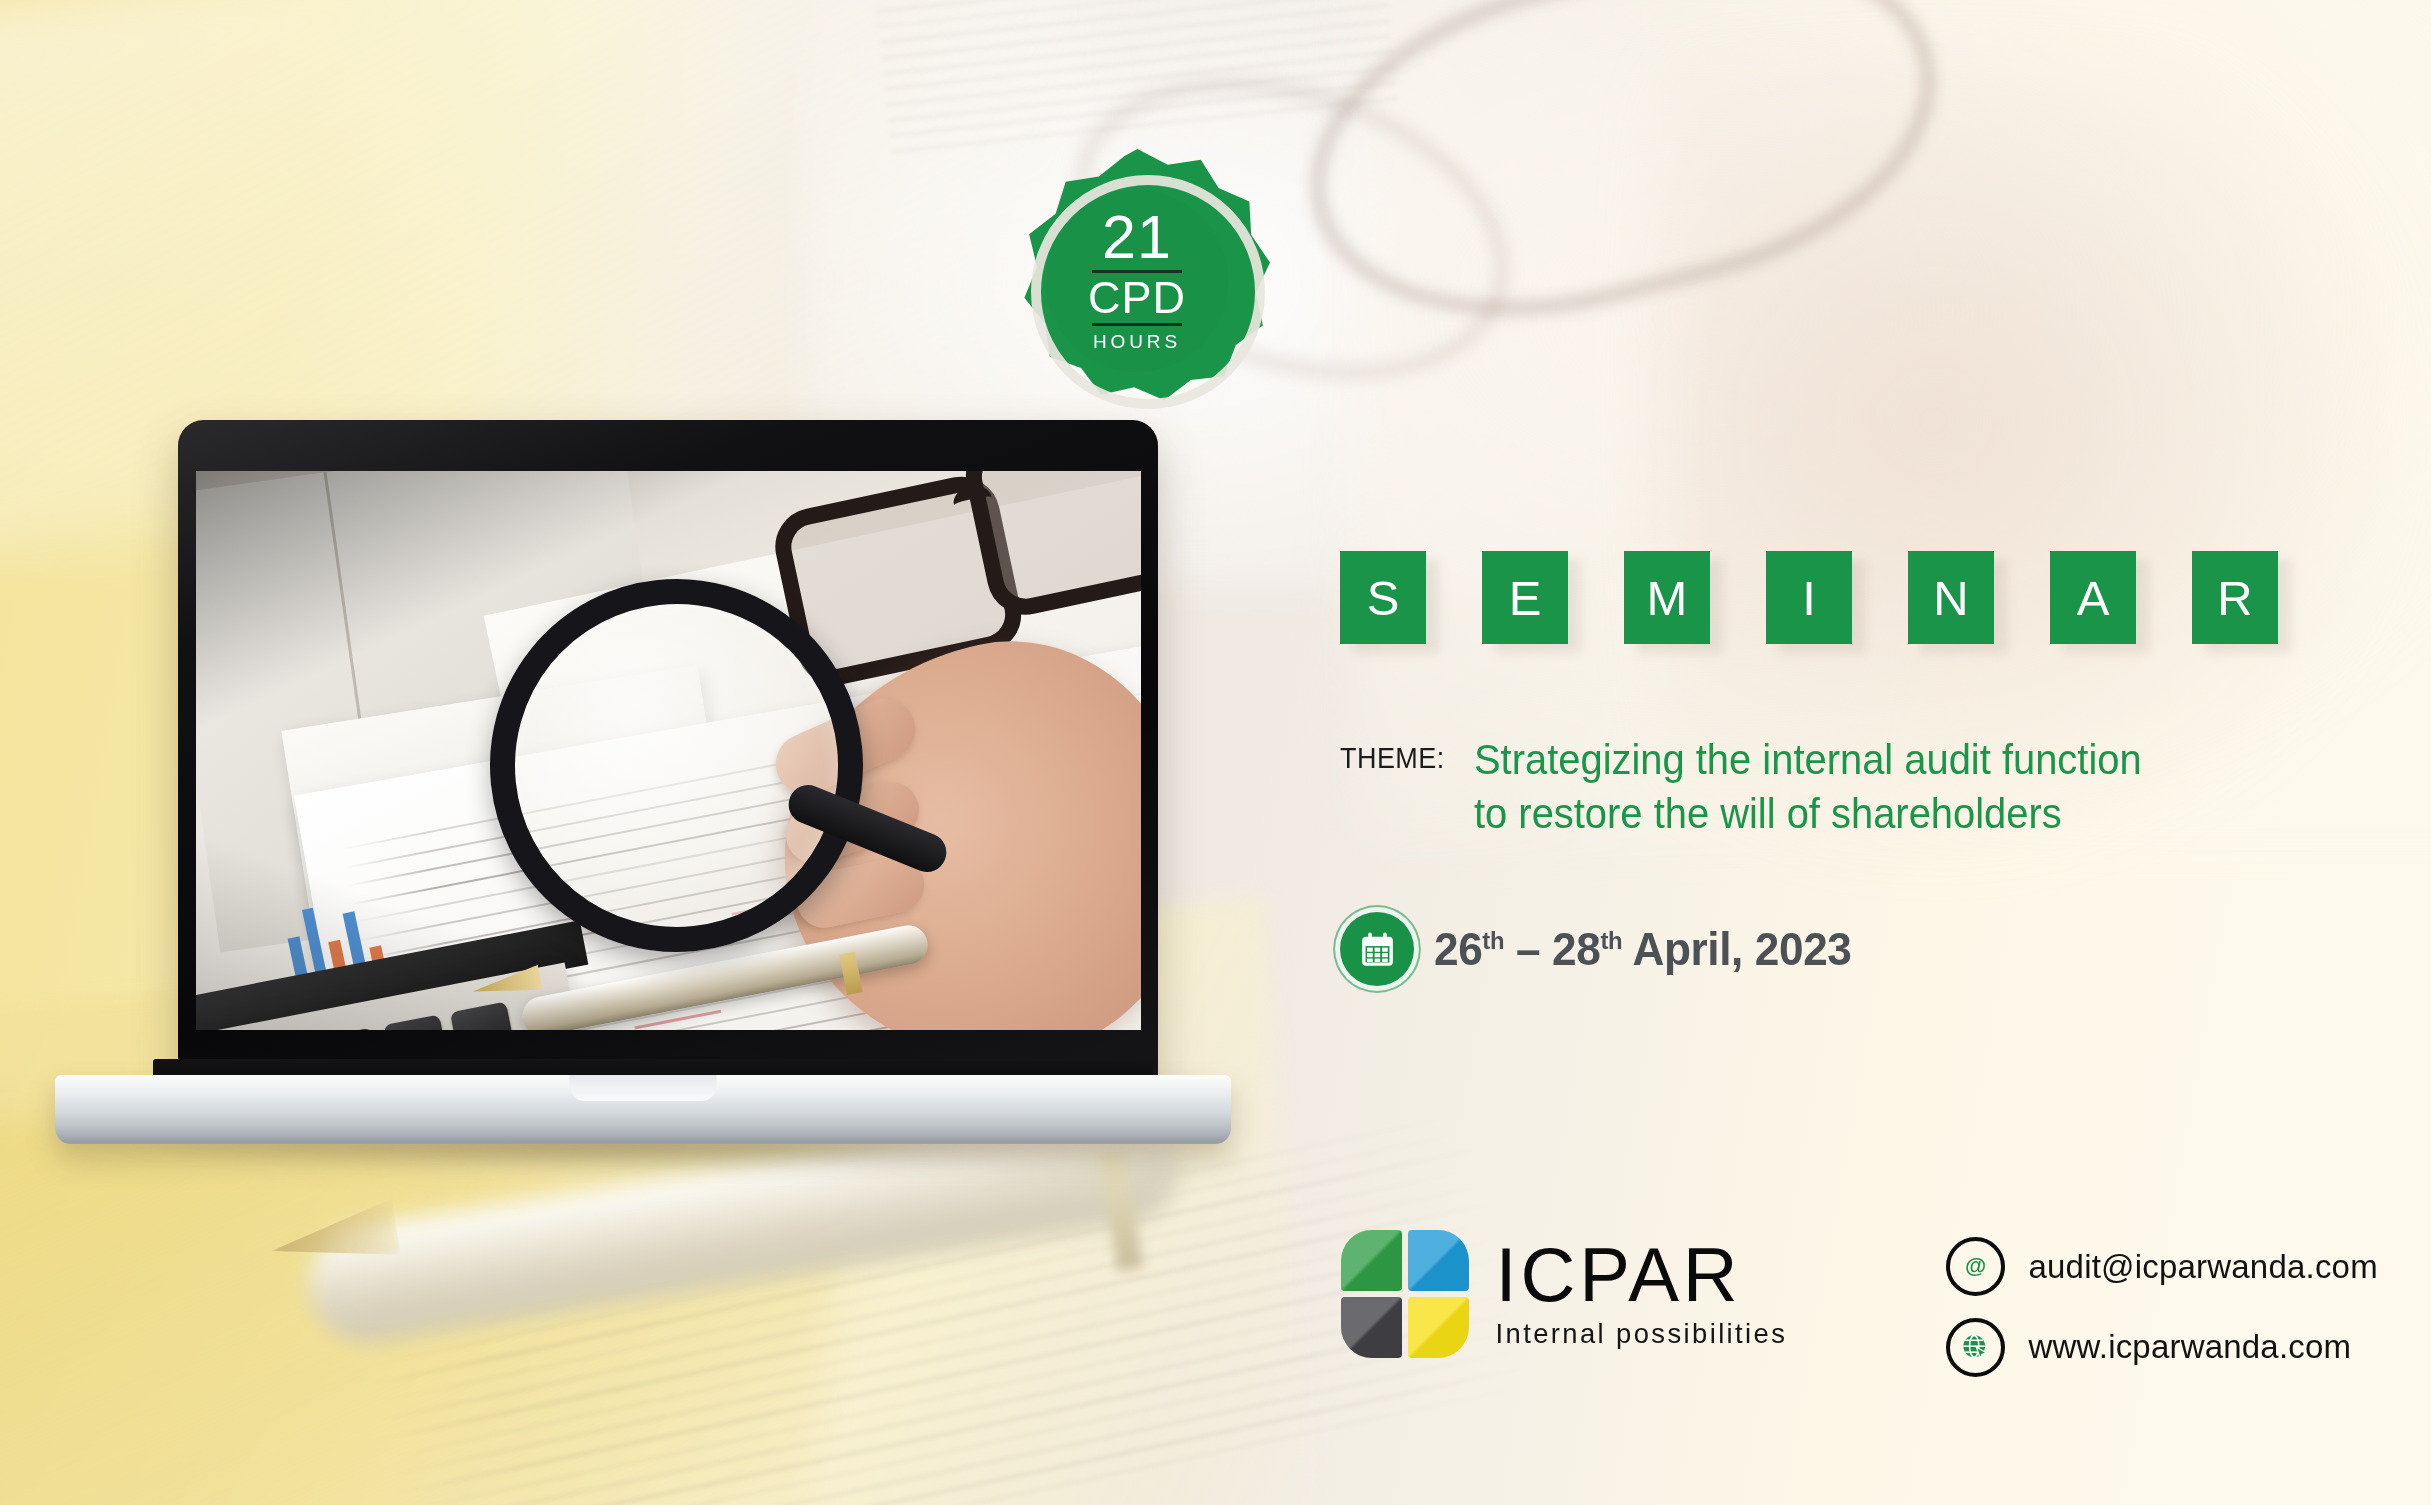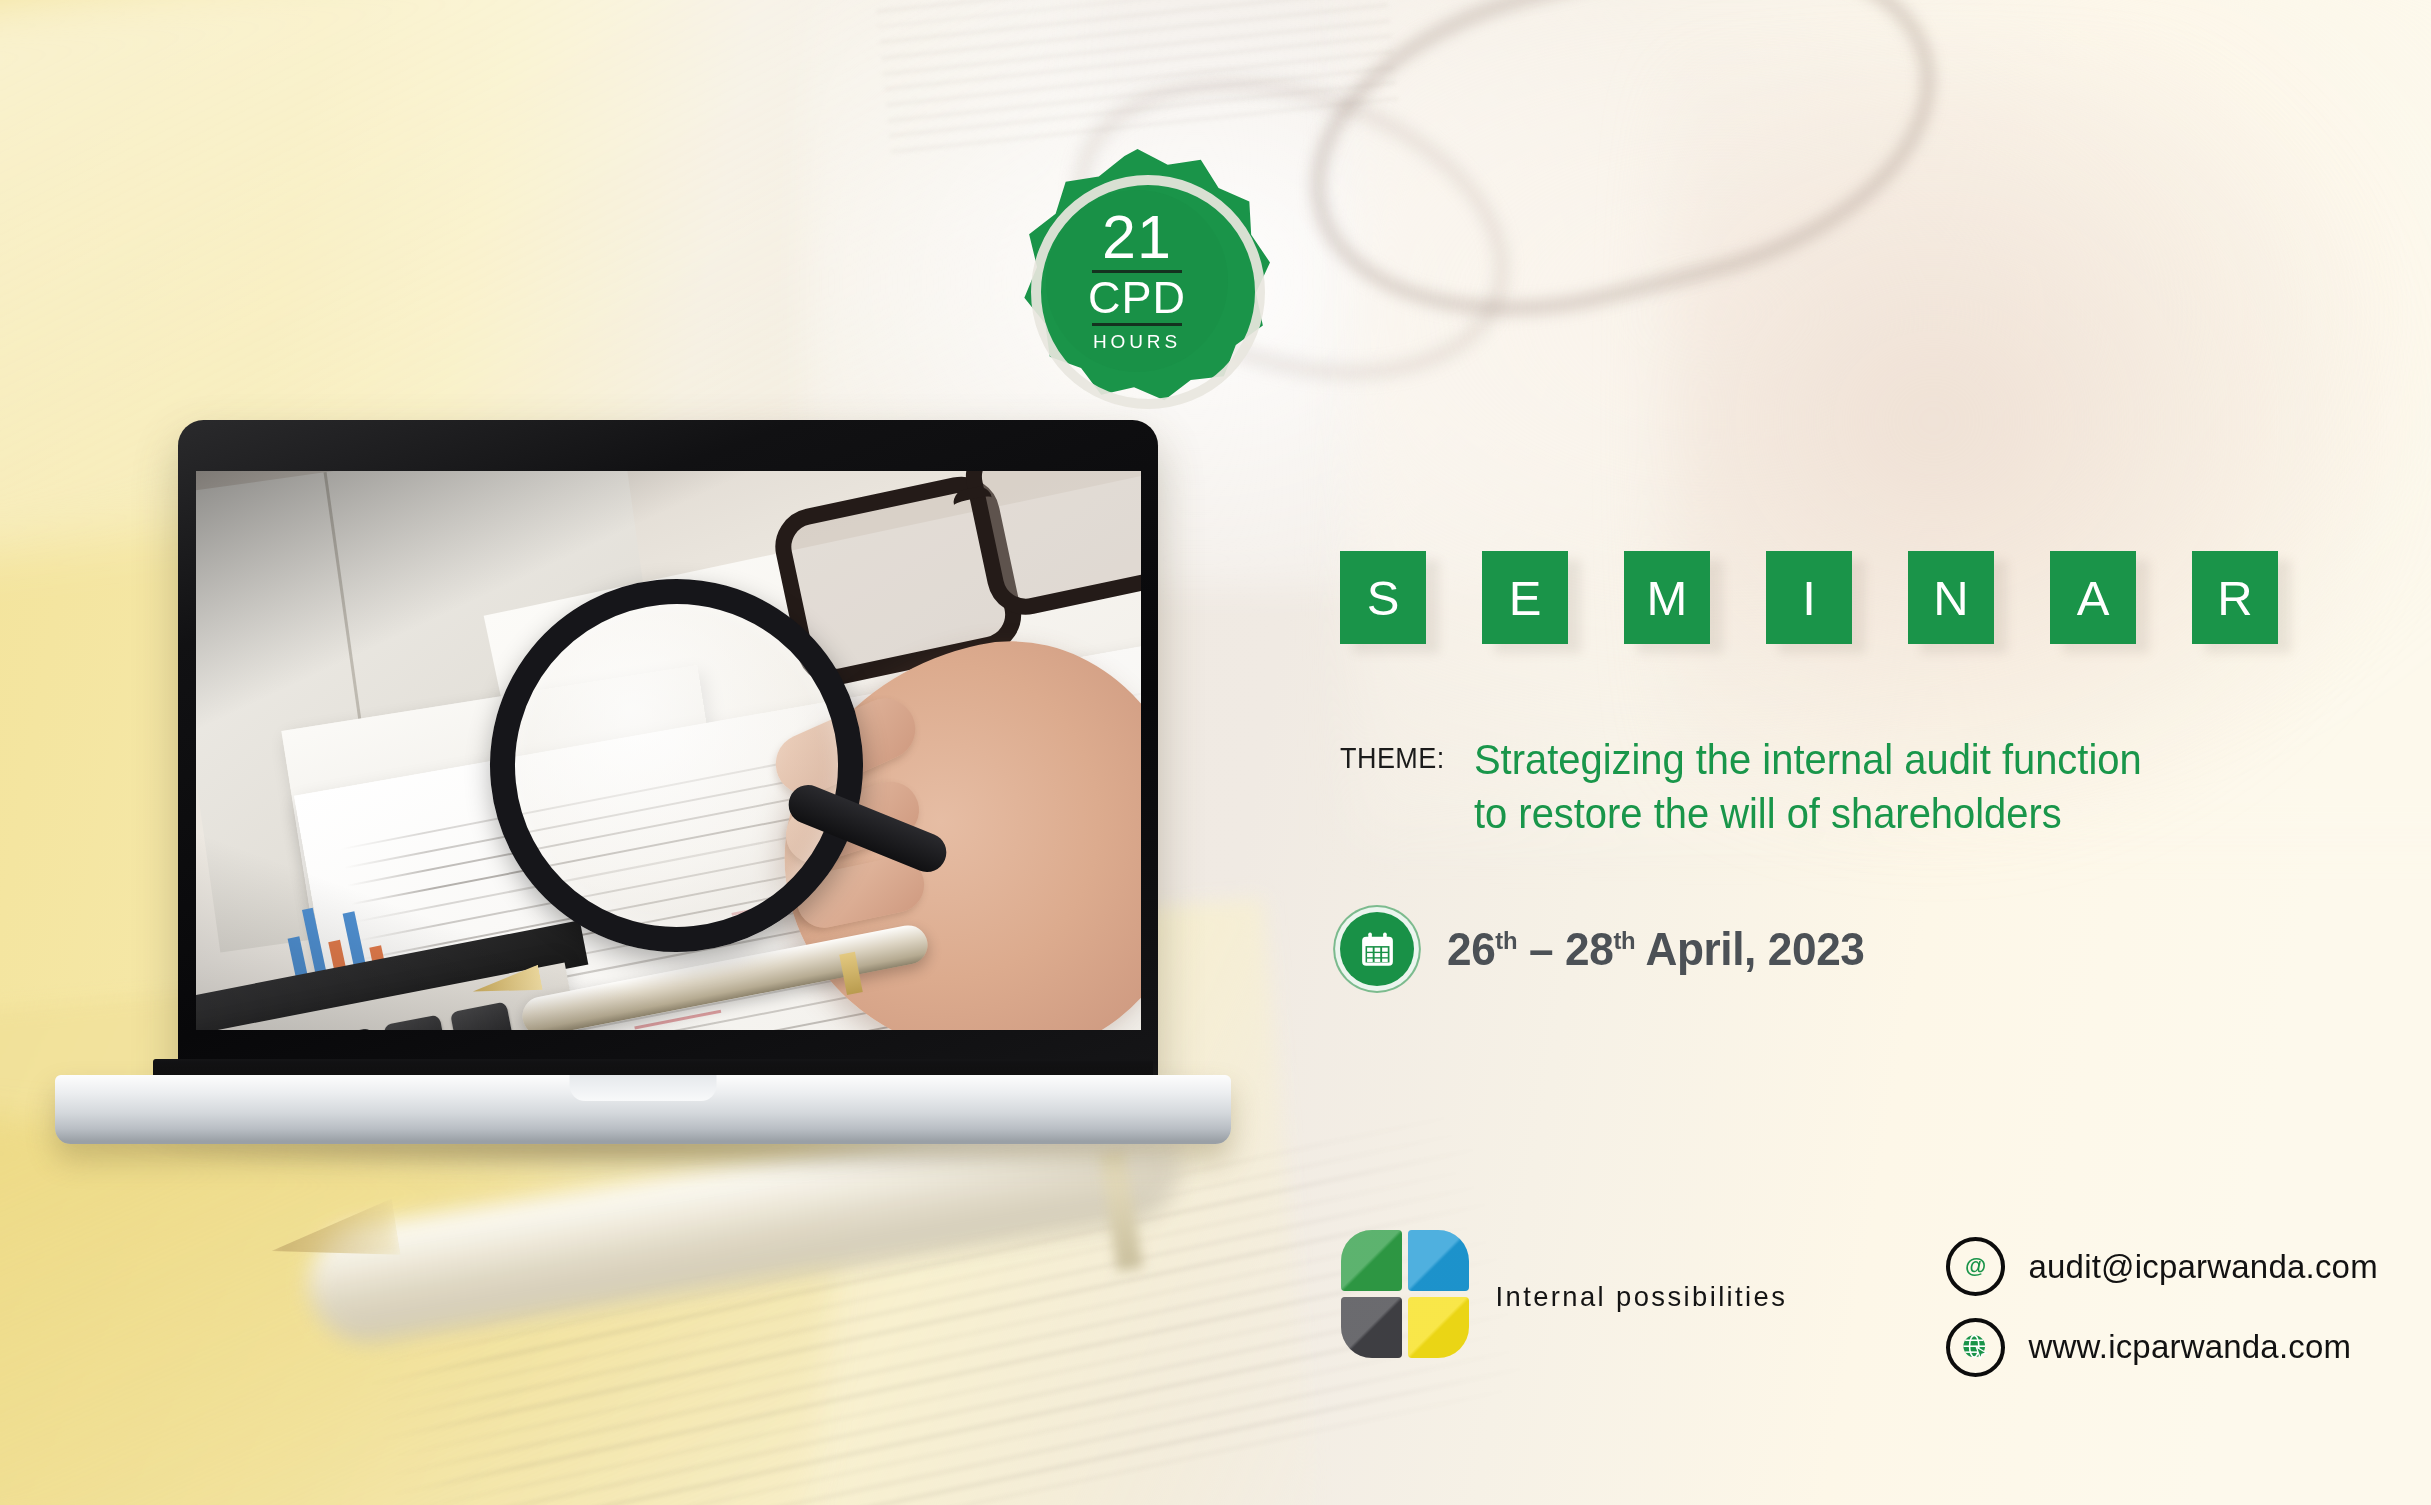--- a/index.html
+++ b/index.html
@@ -172,21 +172,21 @@
     justify-content:center;color:#fff;font-size:49px;font-weight:400;
     box-shadow:12.7px 8.8px 9.8px rgba(120,105,90,.13);}
 
   .theme{position:absolute;left:1340px;top:733px;display:flex;align-items:flex-start;gap:17.6px;}
   .theme-label{font-size:30px;color:#1b1b1b;letter-spacing:0.5px;padding-top:7.8px;
     transform:scaleX(.9);transform-origin:left center;white-space:nowrap;}
   .theme-text{font-size:42px;line-height:1.28;color:#19964a;font-weight:400;
     transform:scaleX(.95);transform-origin:left center;}
 
   .meta{position:absolute;left:1340px;top:912px;}
-  .meta-row{display:flex;align-items:center;gap:33px;margin-bottom:29px;}
+  .meta-row{display:flex;align-items:center;gap:20px;margin-bottom:29px;}
   .meta-icon{width:74px;height:74px;border-radius:50%;background:#199147;
     display:flex;align-items:center;justify-content:center;flex:0 0 auto;
     box-shadow:0 0 0 4.9px rgba(255,255,255,.85),0 0 0 6.9px rgba(25,145,71,.55);}
   .meta-text{font-size:46px;font-weight:700;color:#4c5156;letter-spacing:-0.4px;
     transform:scaleX(.96);transform-origin:left center;white-space:nowrap;}
   .meta-text sup{font-size:.54em;vertical-align:super;font-weight:700;}
 
   
   .logo{position:absolute;left:1341px;top:1230px;display:flex;align-items:center;gap:25.5px;}
   .pinwheel{position:relative;width:129px;height:129px;}
@@ -371,20 +371,21 @@
   </div>
 
   <div class="logo">
     <div class="pinwheel">
       <span class="pw g"></span>
       <span class="pw b"></span>
       <span class="pw d"></span>
       <span class="pw y"></span>
     </div>
     <div class="logo-txt">
+      <span class="logo-name">ICPAR</span>
       <span class="logo-tag">Internal possibilities</span>
     </div>
   </div>
 
   <div class="contact">
     <div class="c-row">
       <span class="c-ic">
         <svg width="29" height="29" viewBox="0 0 24 24" aria-hidden="true" style="font-size:30px">
           <text x="12" y="17.5" text-anchor="middle" font-size="18" font-family="Liberation Sans, sans-serif" fill="#1a9449" font-weight="700">@</text>
         </svg>

